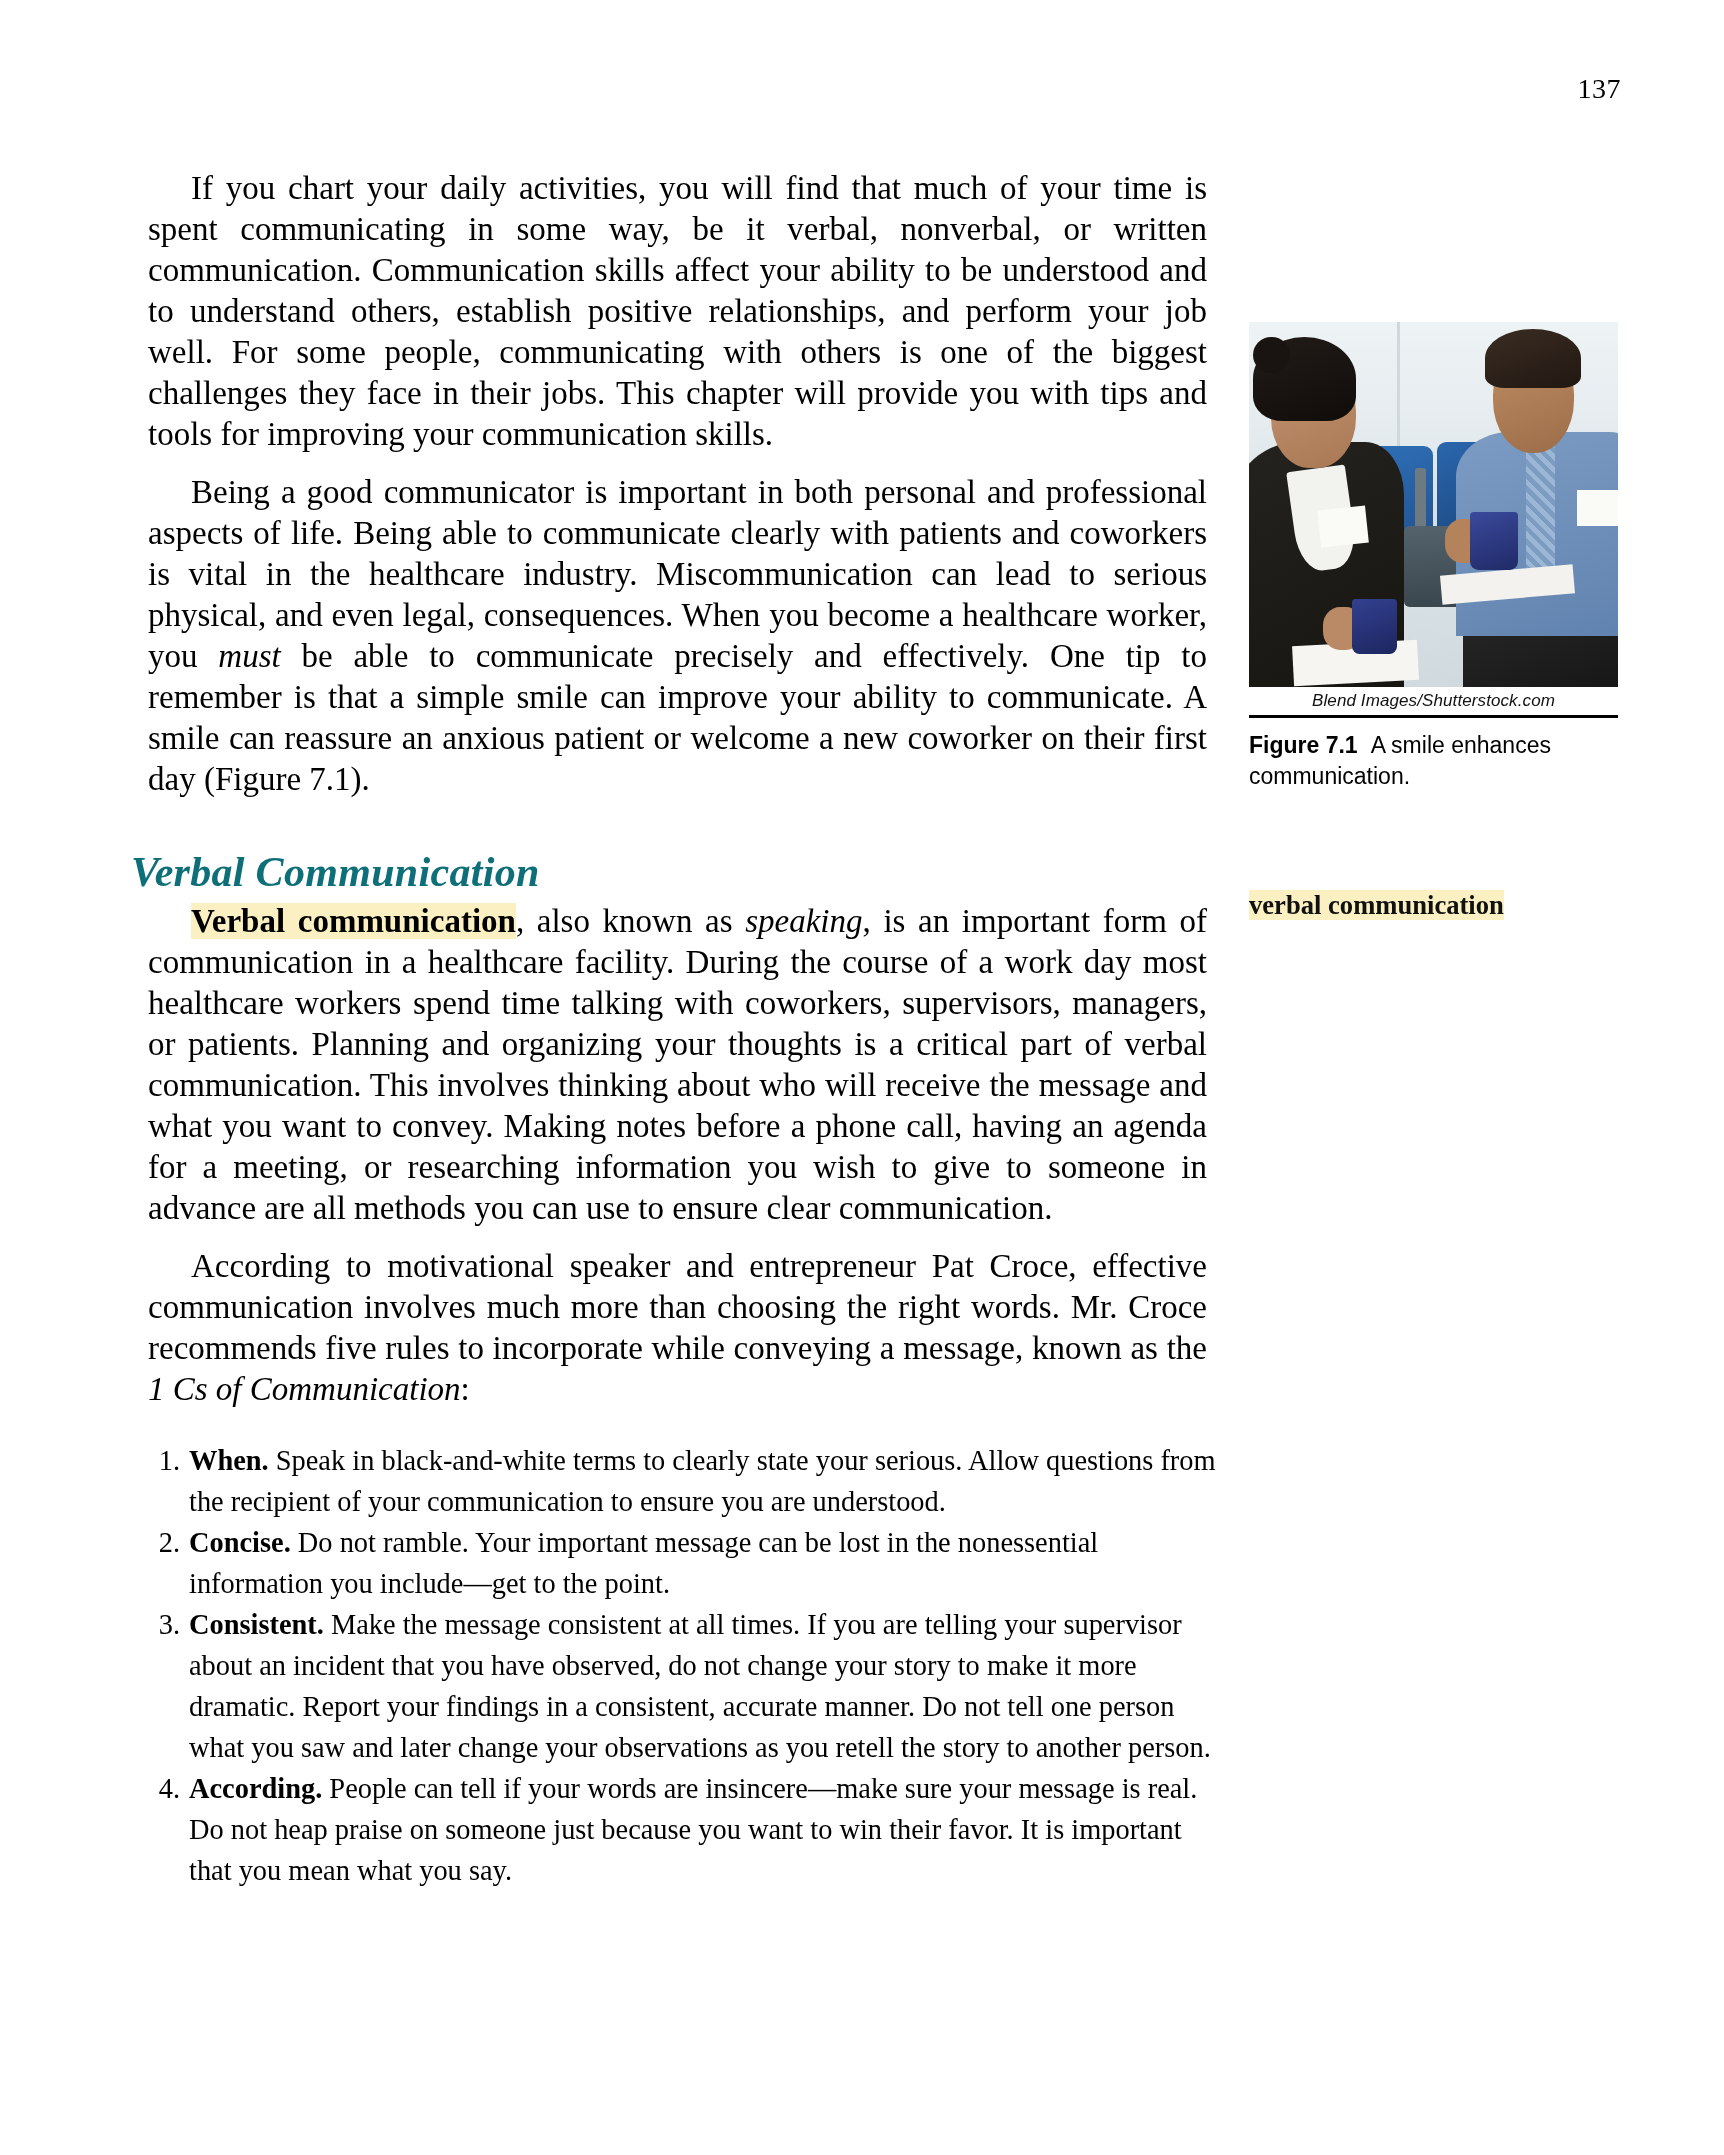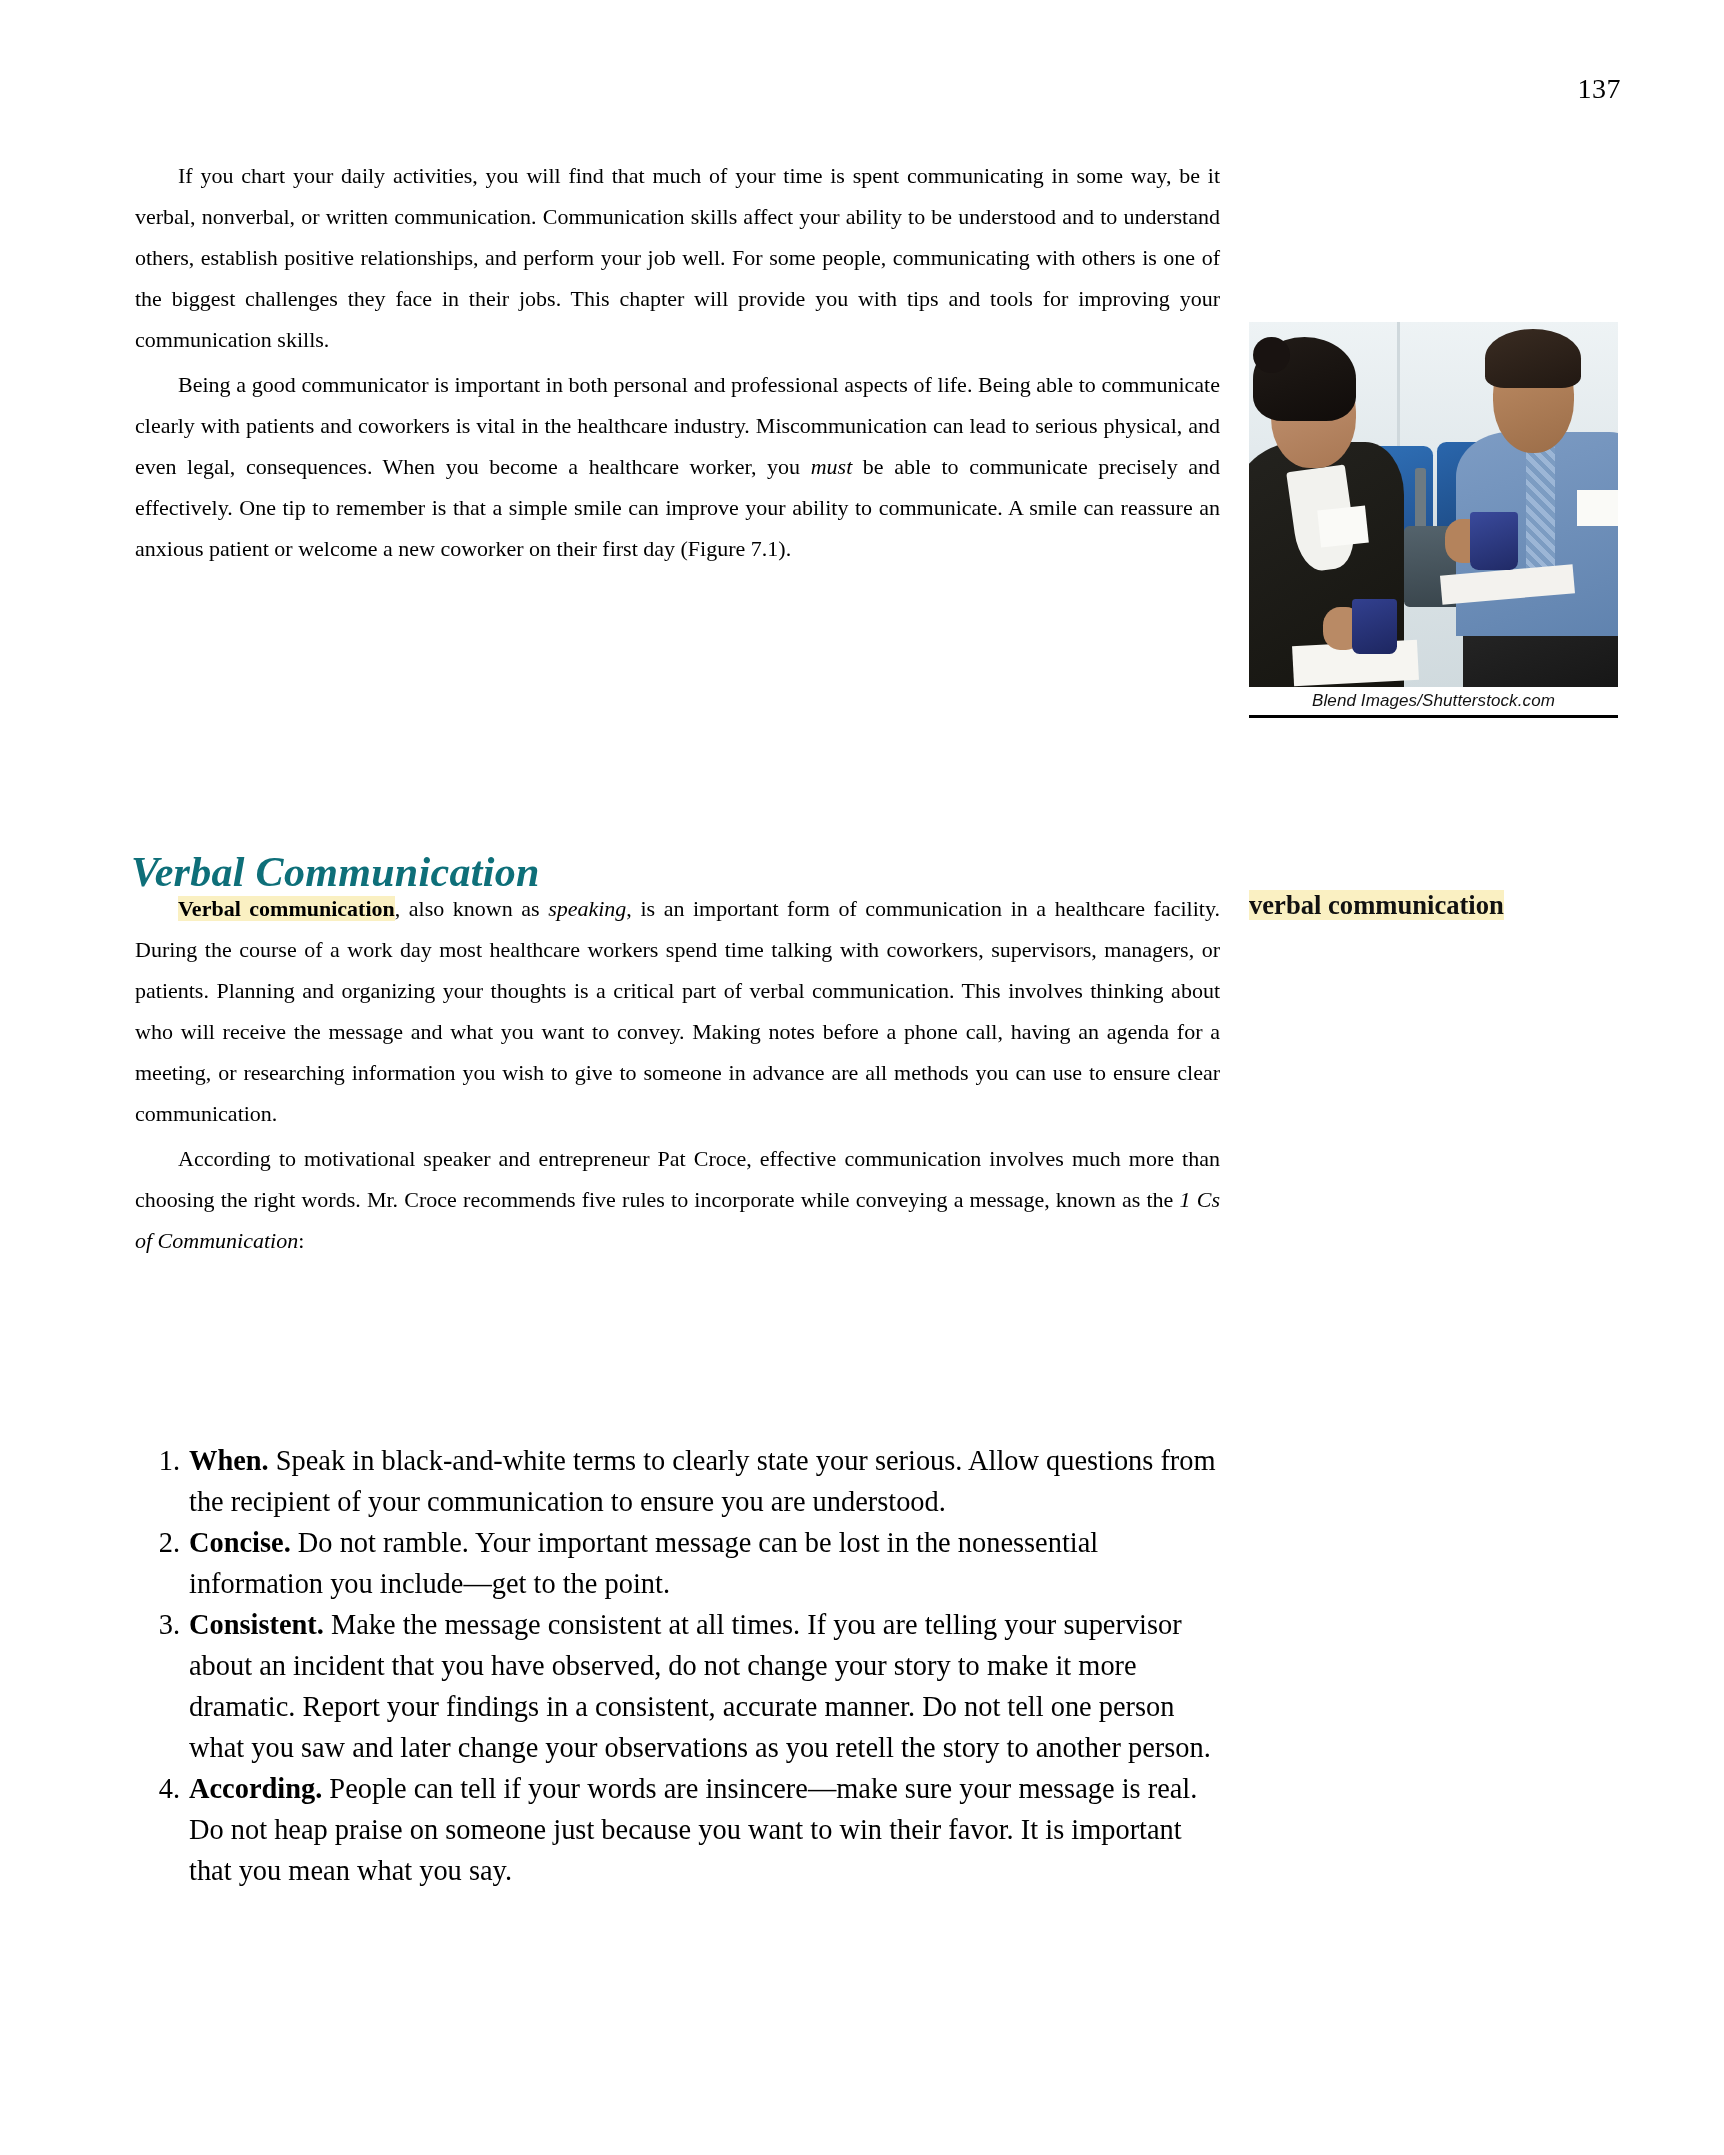--- a/index.html
+++ b/index.html
@@ -31,24 +31,24 @@
 
   
   #body-column {
     position: absolute;
     left: 131px;
     top: 151px;
     width: 1093px;
   }
 
   .para {
-    margin: 4px;
+    margin: 17px;
     text-align: justify;
     text-justify: inter-word;
-    font-size: 22px;
+    font-size: 33px;
     line-height: 41px;
     text-indent: 43px;
     hyphens: manual;
   }
 
   .term-highlight {
     background: #faf0c2;
     font-weight: bold;
   }
   .ital { font-style: italic; }
@@ -349,19 +349,20 @@
     <div class="p2-hair"></div>
     <div class="p2-clipboard"></div>
     <div class="p2-hand"></div>
     <div class="p2-mug"></div>
   </div>
 
   <div id="figure-credit">Blend Images/Shutterstock.com</div>
 
   <div id="figure-rule"></div>
 
+  <div id="figure-caption"><span class="fignum">Figure 7.1</span><span class="figsp"></span><span>A smile enhances communication.</span></div>
 
 </div>
 
 <div id="glossary">
   <div><span id="glossary-term">verbal communication</span></div>
 </div>
 
 
 </body></html>

